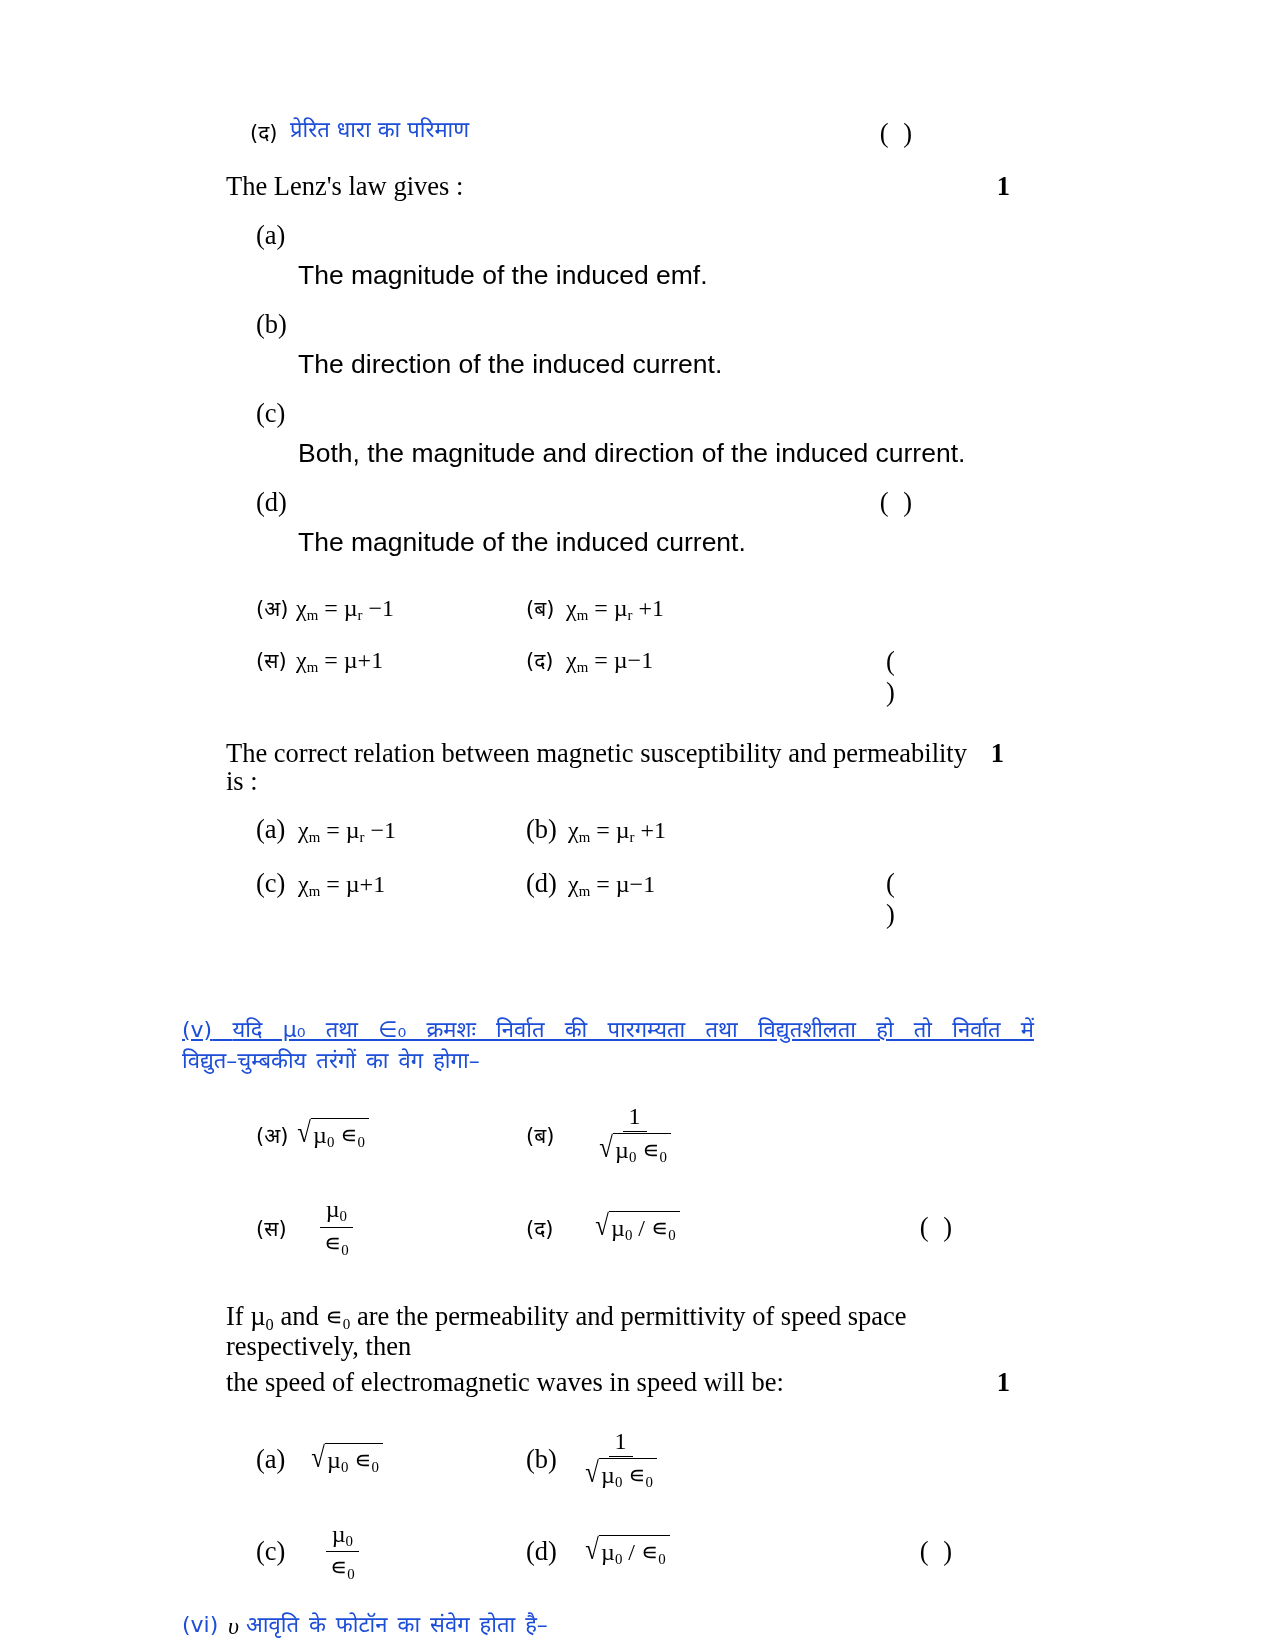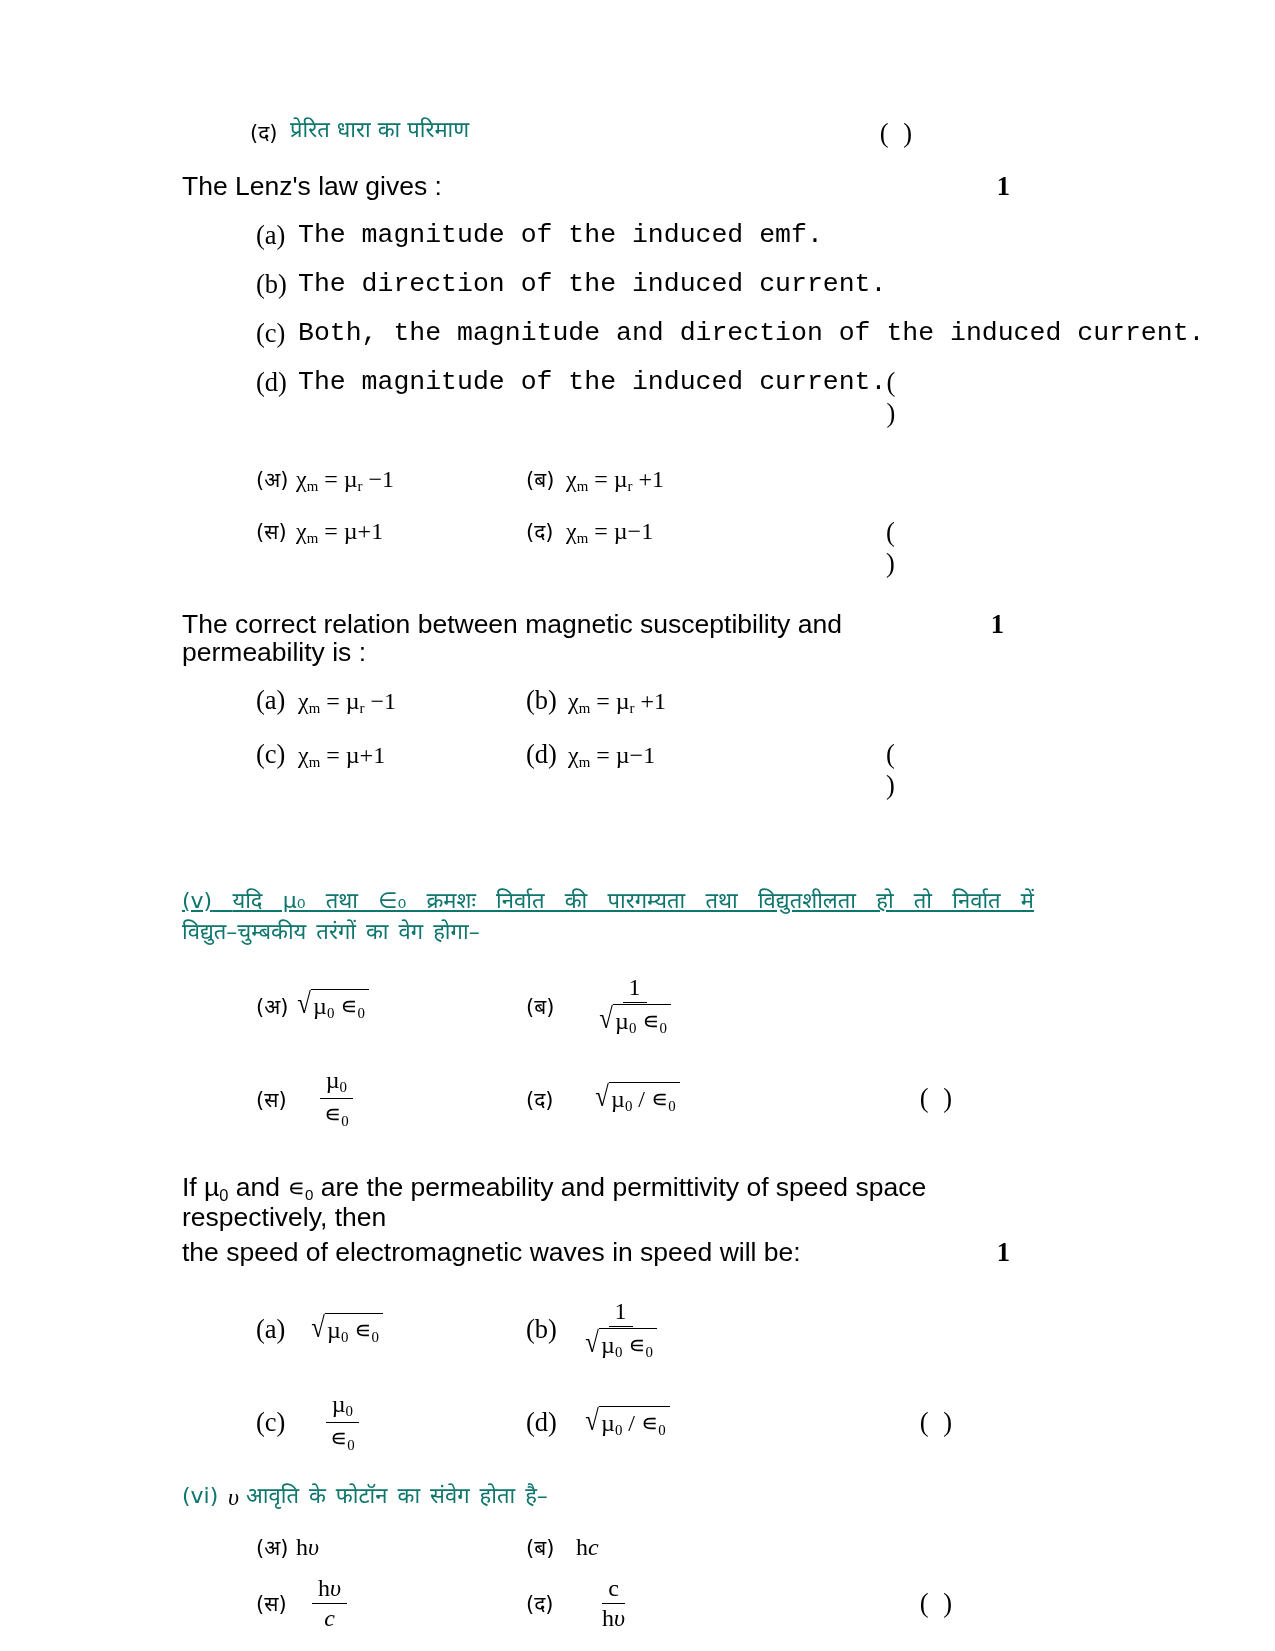--- a/index.html
+++ b/index.html
@@ -23,30 +23,31 @@
   }
   .content {
     position: absolute;
     left: 182px;
     top: 118px;
     width: 852px;
   }
 
   
   .en {
-    font-family: Liberation Sans, sans-serif;
+    font-family: Liberation Serif, serif;
     font-size: 26.5px;
     line-height: 1.05;
     color: #000;
+    margin-left: 44px;
   }
   .hi {
     font-family: "DejaVu Sans", sans-serif;
     font-size: 22px;
     line-height: 1.12;
-    color: #0f766e;
+    color: #1d4ed8;
   }
   .stem-row {
     display: flex;
     align-items: baseline;
     justify-content: space-between;
   }
   .marks {
     font-weight: bold;
     font-family: "Liberation Serif", "DejaVu Serif", serif;
     font-size: 26.5px;
@@ -70,23 +71,24 @@
     white-space: nowrap;
     min-width: 40px;
   }
   .opt-lbl-en {
     font-family: "Liberation Serif", "DejaVu Serif", serif;
     font-size: 26.5px;
     white-space: nowrap;
     min-width: 42px;
   }
   .opt-txt {
-    font-family: Liberation Mono, monospace;
+    font-family: Liberation Sans, sans-serif;
     font-size: 26.5px;
     white-space: nowrap;
+    margin-top: 40px;
   }
   .col-a { width: 270px; flex: 0 0 270px; }
   .col-b { width: 360px; flex: 0 0 360px; }
   .tail-paren {
     margin-left: auto;
     font-family: "Liberation Serif", "DejaVu Serif", serif;
     font-size: 26.5px;
     letter-spacing: 4px;
   }
 

